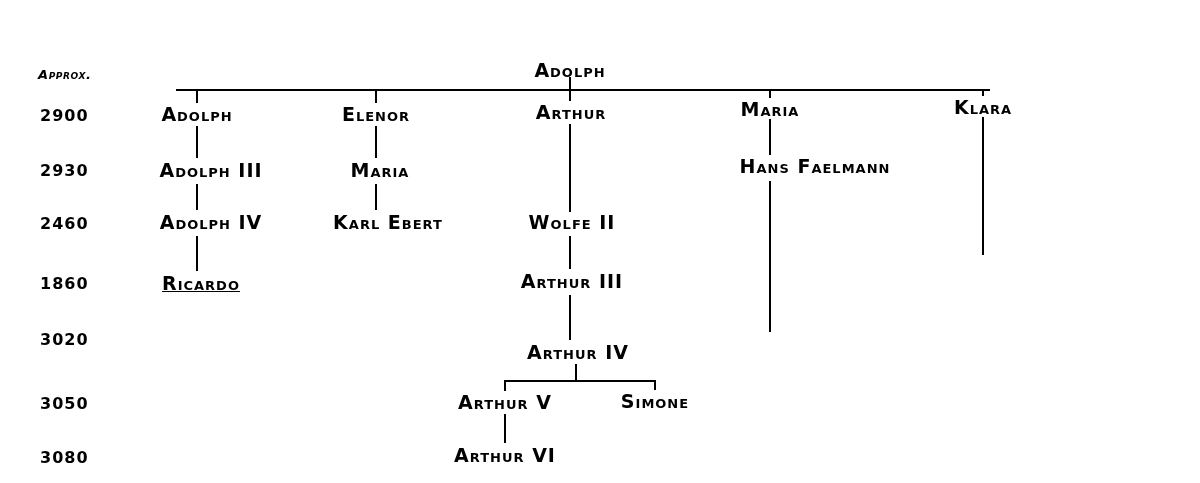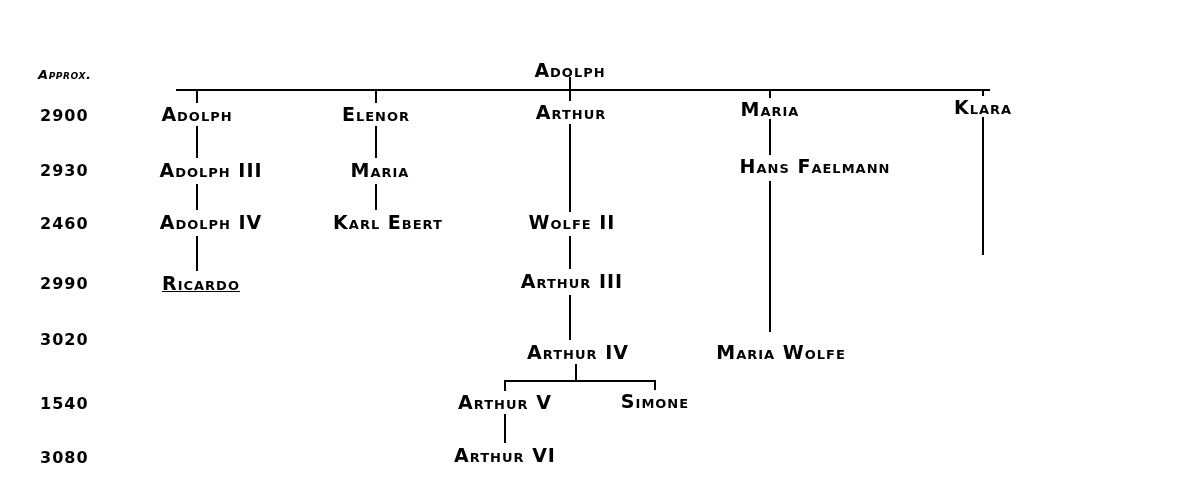--- a/index.html
+++ b/index.html
@@ -52,23 +52,23 @@
 </style>
 </head>
 <body>
 
 <div class="canvas">
 
   <div class="tl-label" style="top:67px;font-style:italic;">Approx.</div>
   <div class="year" style="top:106px;">2900</div>
   <div class="year" style="top:161px;">2930</div>
   <div class="year" style="top:214px;">2460</div>
-  <div class="year" style="top:274px;">2990</div>
+  <div class="year" style="top:274px;">1860</div>
   <div class="year" style="top:330px;">3020</div>
-  <div class="year" style="top:394px;">1540</div>
+  <div class="year" style="top:394px;">3050</div>
   <div class="year" style="top:448px;">3080</div>
 
   <div class="node" style="left:570px; top:60px;">Adolph</div>
 
   <div class="node" style="left:197px; top:104px;">Adolph</div>
   <div class="node" style="left:376px; top:104px;">Elenor</div>
   <div class="node" style="left:571px; top:102px;">Arthur</div>
   <div class="node" style="left:770px; top:99px;">Maria</div>
   <div class="node" style="left:983px; top:97px;">Klara</div>
 
@@ -77,21 +77,20 @@
   <div class="node" style="left:775px; top:156px;margin-left:40px;">Hans Faelmann</div>
 
   <div class="node" style="left:211px; top:212px;">Adolph IV</div>
   <div class="node" style="left:388px; top:212px;">Karl Ebert</div>
   <div class="node" style="left:572px; top:212px;">Wolfe II</div>
 
   <div class="node" style="left:201px; top:273px;text-decoration:underline;">Ricardo</div>
   <div class="node" style="left:572px; top:271px;">Arthur III</div>
 
   <div class="node" style="left:578px; top:342px;">Arthur IV</div>
-  <div class="node" style="left:781px; top:342px;">Maria Wolfe</div>
 
   <div class="node" style="left:505px; top:392px;">Arthur V</div>
   <div class="node" style="left:655px; top:391px;text-align:right;">Simone</div>
 
   <div class="node" style="left:505px; top:445px;">Arthur VI</div>
 
   <div class="vline" style="left:570px; top:77px;  height:12px;"></div>
   <div class="hline" style="left:176px; top:89px;  width:814px;"></div>
   <div class="vline" style="left:197px; top:89px;  height:14px;"></div>
   <div class="vline" style="left:376px; top:89px;  height:14px;"></div>

